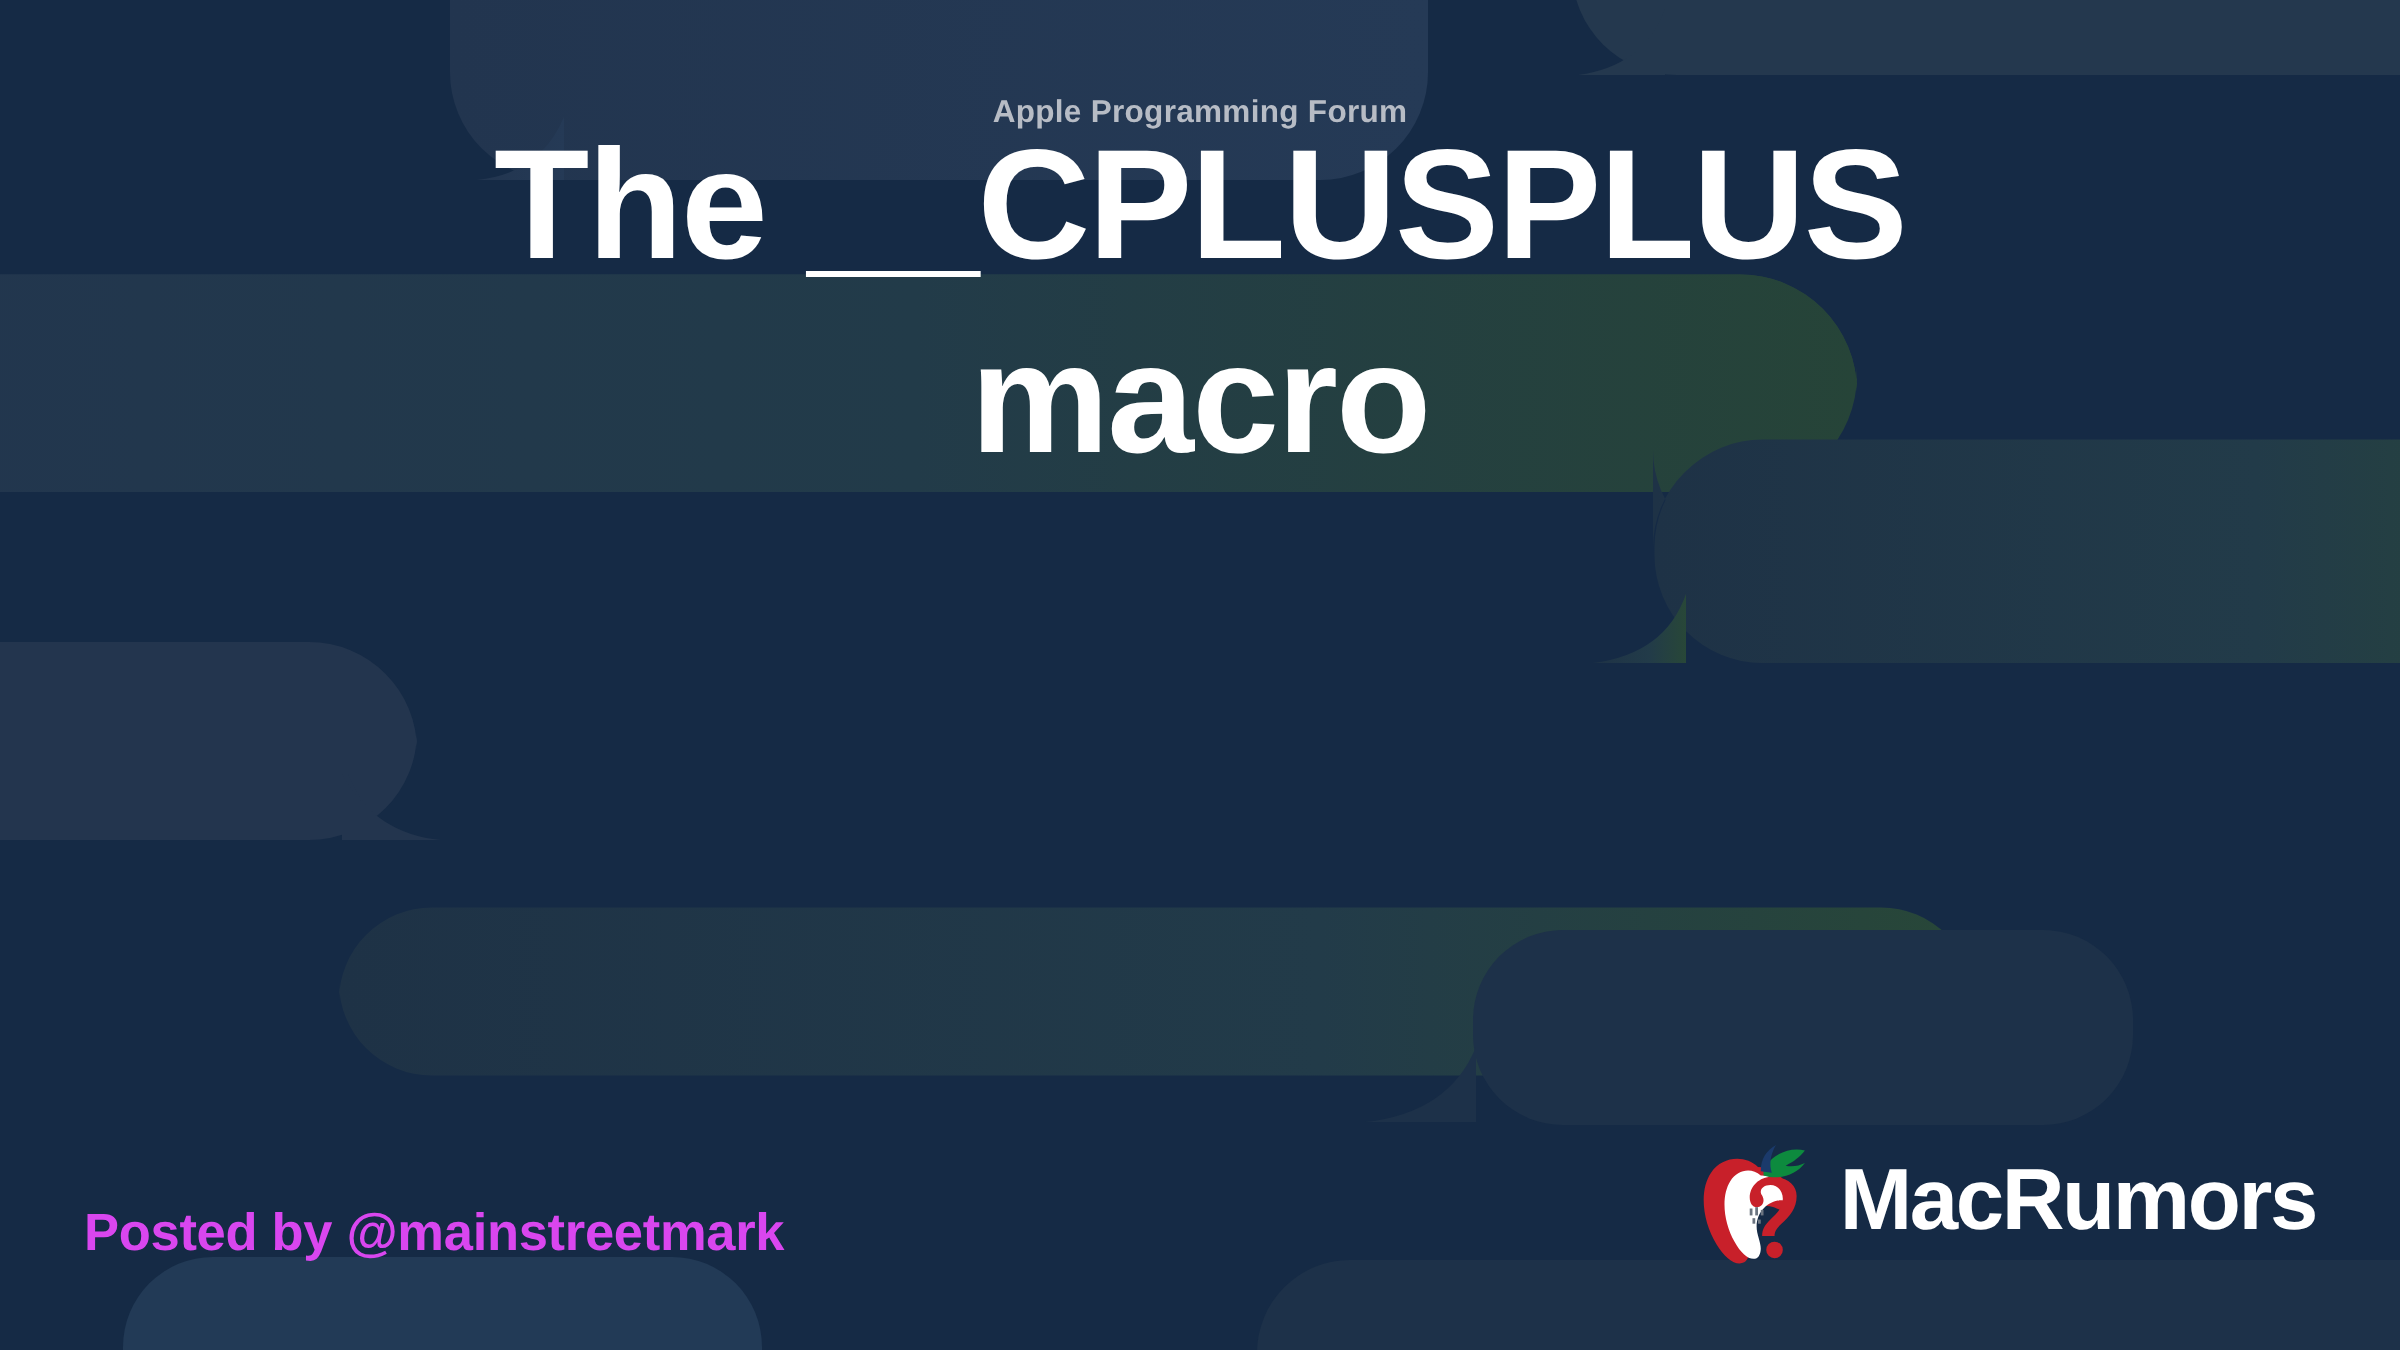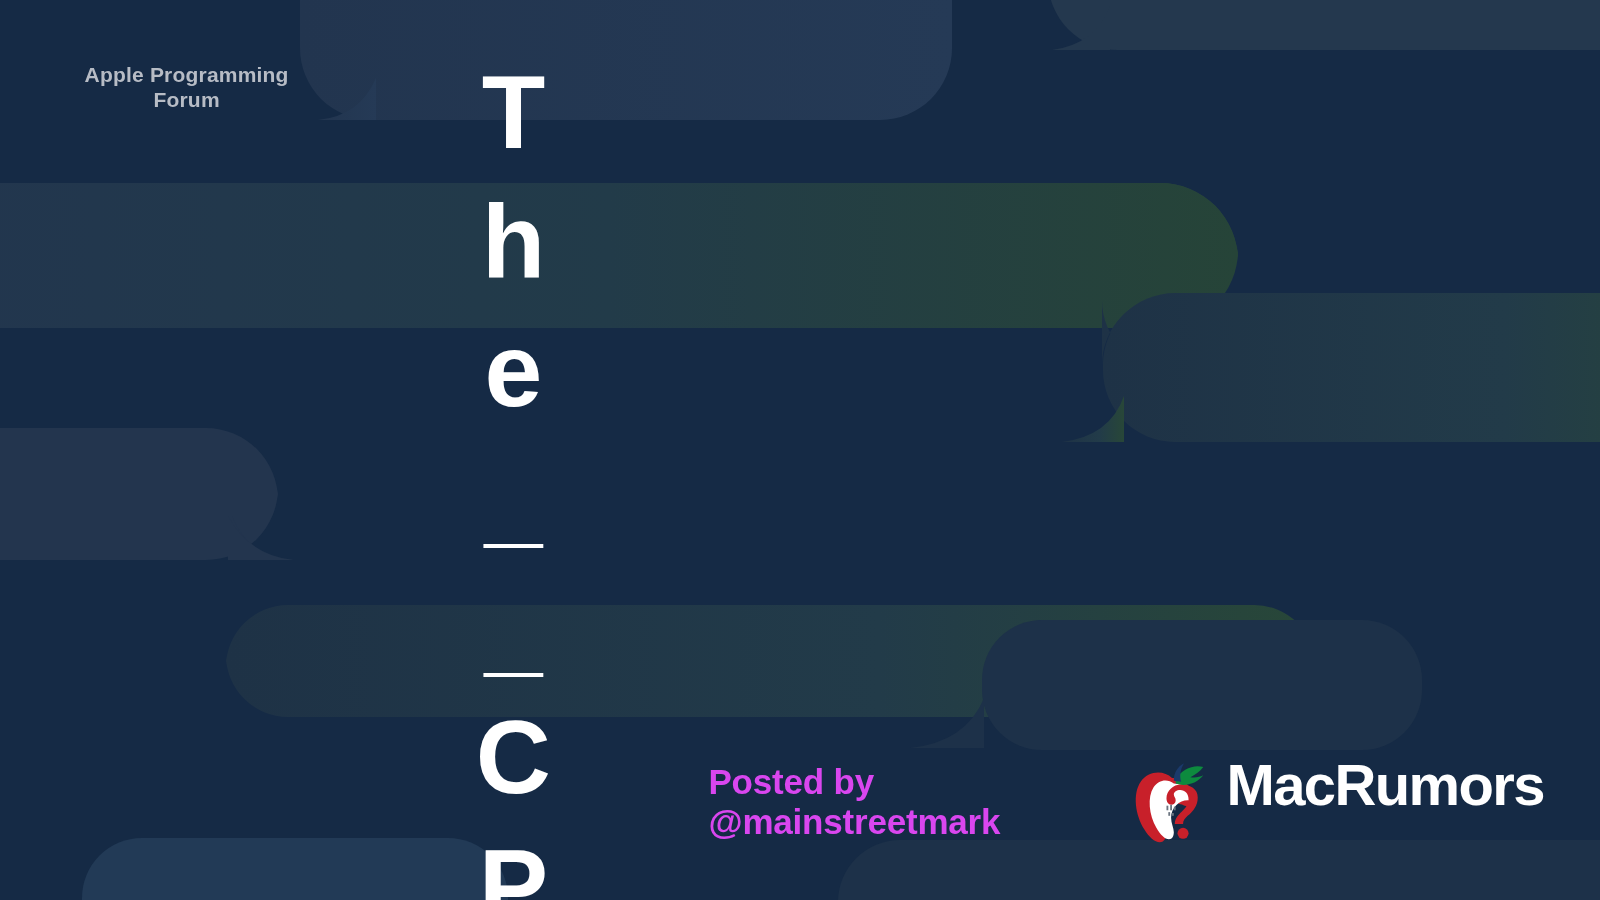--- a/index.html
+++ b/index.html
@@ -15,21 +15,21 @@
     background:#152a45;
     overflow:hidden;
   }
   
   .bubbles { position:absolute; inset:0; overflow:hidden; }
   .bubbles svg { position:absolute; inset:0; width:1600px; height:900px; display:block; }
 
   
   .content {
     position:absolute; inset:0;
-    display:flex; flex-direction:row;
+    display:flex; flex-direction:column;
     padding:62px 56px 52px 56px;
   }
   .forum-label {
     text-align:center;
     color:#b7bcc5;
     font-size:21px;
     font-weight:bold;
     letter-spacing:.2px;
     line-height:1.2;
   }
@@ -52,21 +52,21 @@
     display:flex; align-items:flex-end; justify-content:space-between;
   }
   .posted-by {
     color:#d946ef;
     font-size:35px;
     font-weight:bold;
     letter-spacing:-.2px;
     padding-bottom:6px;
   }
   .brand {
-    display:flex; gap:8px;
+    display:flex; align-items:center; gap:8px;
   }
   .brand-mark { width:92px; height:92px; display:block; flex:none; }
   .brand-name {
     color:#ffffff;
     font-size:58px;
     font-weight:bold;
     letter-spacing:-1.6px;
     line-height:1;
     padding-bottom:4px;
   }

